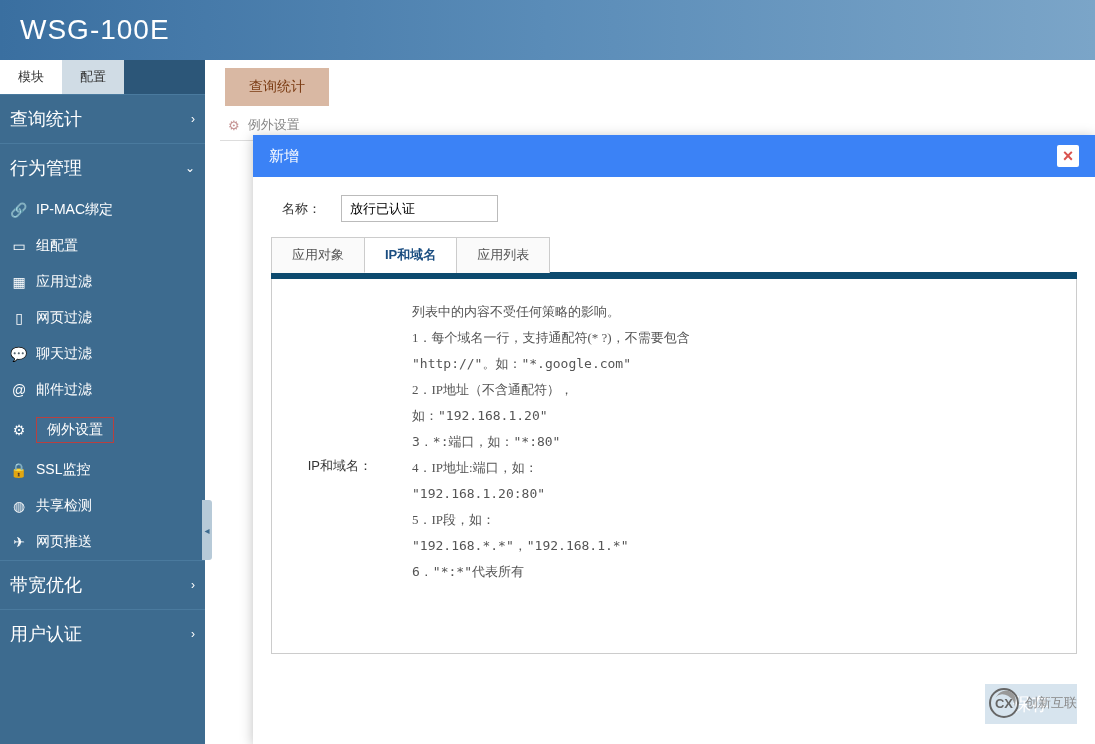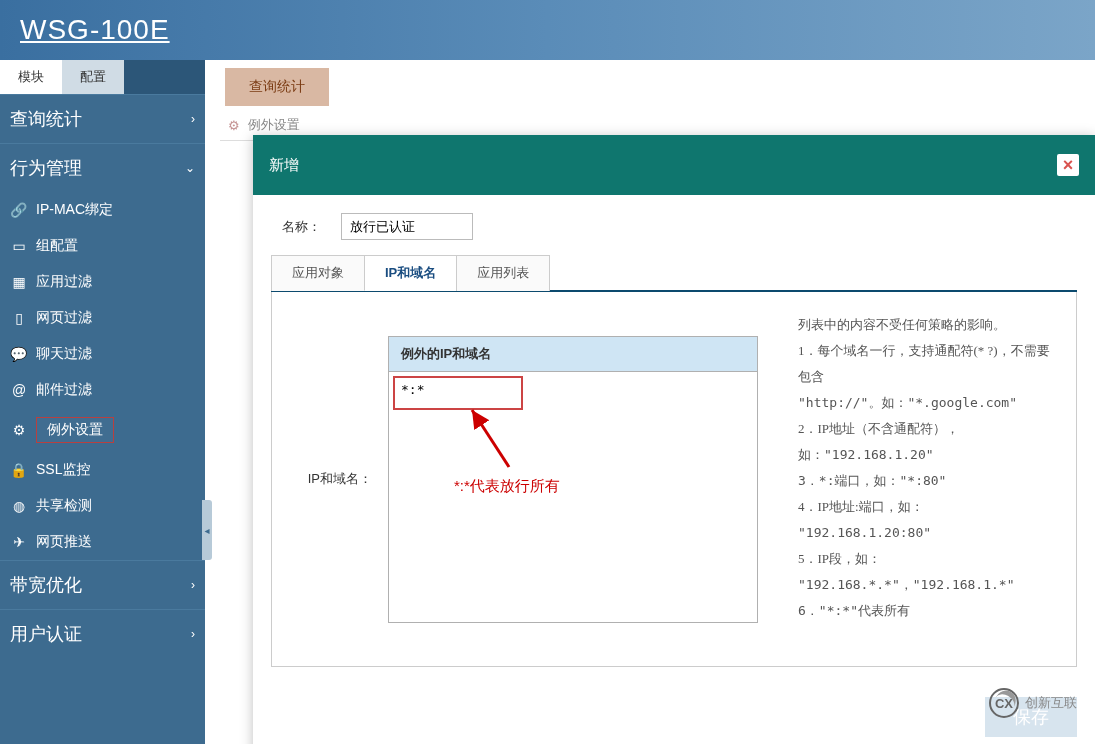--- a/index.html
+++ b/index.html
@@ -1,20 +1,20 @@
 <!DOCTYPE html>
 <html><head>
 <meta charset="utf-8">
 <style>
 * { margin: 0; padding: 0; box-sizing: border-box; }
 body { font-family: "Microsoft YaHei", Arial, sans-serif; font-size: 13px; background: #fff; width: 1095px; height: 744px; overflow: hidden; position: relative; }
 
 
 .header { height: 60px; background: linear-gradient(to right, #3a6fa0 0%, #5a8cb8 50%, #7ba5c8 100%); color: #fff; display: flex; align-items: center; padding-left: 20px; }
-.header-title { font-size: 28px; font-weight: 500; letter-spacing: 1px; text-decoration: underline; }
+.header-title { font-size: 28px; font-weight: 500; letter-spacing: 1px; }
 
 
 .sidebar { position: absolute; left: 0; top: 60px; width: 205px; height: 684px; background: #3d6b8f; color: #fff; }
 .tabbar { display: flex; background: #2c5678; }
 .tabbar .tab { padding: 8px 18px; cursor: pointer; font-size: 13px; }
 .tabbar .tab.active { background: #fff; color: #333; }
 .tabbar .tab.inactive { background: #d0dce5; color: #333; font-family: Liberation Mono, monospace; }
 
 .section-head { padding: 12px 10px; font-size: 18px; font-weight: 500; display: flex; justify-content: space-between; align-items: center; cursor: pointer; border-top: 1px solid #4a7a9e; }
 .section-head .chev { font-size: 12px; }
@@ -28,29 +28,29 @@
 .collapse-handle { position: absolute; right: -7px; top: 440px; width: 10px; height: 60px; background: #b7cad8; border-radius: 0 3px 3px 0; cursor: pointer; display:flex; align-items:center; justify-content:center; font-size:10px; color:#3d6b8f;}
 
 
 .main { position: absolute; left: 220px; top: 60px; right: 0; bottom: 0; background: #fff; }
 .apply-btn { display: inline-block; margin: 8px 0 4px 5px; padding: 10px 24px; background: #d9b8a3; color: #7a3a12; font-size: 14px; cursor: pointer; }
 .breadcrumb-row { display: flex; align-items: center; gap: 8px; padding: 6px 8px; color: #888; border-bottom: 1px solid #ddd; width: 100%; }
 .breadcrumb-row .bc-icon { color: #c59494; }
 
 
 .modal { position: absolute; left: 253px; top: 135px; width: 842px; background: #fff; box-shadow: 0 2px 12px rgba(0,0,0,0.25); z-index: 10; }
-.modal-head { background: #0f766e; color: #fff; padding: 19px 16px; display: flex; justify-content: space-between; align-items: center; font-size: 15px;}
+.modal-head { background: #3b82f6; color: #fff; padding: 10px 16px; display: flex; justify-content: space-between; align-items: center; font-size: 15px;}
 .modal-head .close { color: #d9534f; font-size: 18px; font-weight: bold; cursor: pointer; background:#fff; width:22px; height:22px; display:flex; align-items:center; justify-content:center; border-radius:2px;}
 
 .modal-body { padding: 18px; }
 .form-row { display: flex; align-items: center; gap: 20px; margin-bottom: 14px; }
 .form-row label { width: 50px; text-align: right; color: #333; }
-.form-row input[type=text] { border: 1px solid #bbb; padding: 5px 8px; width: 132px; font-size: 13px; }
-
-.inner-tabs { display: flex; margin-top: 8px; border-bottom: 2px solid #0c4a6e; }
+.form-row input[type=text] { border: 1px solid #bbb; padding: 5px 8px; width: 157px; font-size: 13px; }
+
+.inner-tabs { display: flex; margin-top: 8px; border-bottom: 7px solid #0c4a6e; }
 .inner-tab { padding: 8px 20px; border: 1px solid #ccc; border-bottom: none; margin-right: -1px; cursor: pointer; background: #fafafa; color: #555; position:relative; top:1px;}
 .inner-tab.active { background: #fff; color: #1a4d80; font-weight: 600; border-bottom: 1px solid #fff; }
 
 .panel { border: 1px solid #ccc; border-top: none; padding: 20px; display: flex; gap: 40px; min-height: 375px;}
 .left-col { display: flex; align-items: center; gap: 16px; }
 .left-label { width: 80px; text-align: right; color: #333; }
 
 .ipbox-wrap { width: 370px; border: 1px solid #b0b0b0; }
 .ipbox-head { background: #cfe5f4; color: #333; font-weight: 600; padding: 8px 12px; border-bottom: 1px solid #b0b0b0; }
 .ipbox-body { height: 250px; padding: 0; position: relative; }
@@ -172,35 +172,20 @@
 
     <div class="inner-tabs">
       <div class="inner-tab">应用对象</div>
       <div class="inner-tab active">IP和域名</div>
       <div class="inner-tab">应用列表</div>
     </div>
 
     <div class="panel">
       <div class="left-col">
         <div class="left-label">IP和域名：</div>
-        <div class="ipbox-wrap rel-wrap">
-          <div class="ipbox-head">例外的IP和域名</div>
-          <div class="ipbox-body">
-            <textarea style="">*:*</textarea>
-            <svg class="annot-svg" viewBox="0 0 60 70">
-              <defs>
-                  <marker id="ah" markerWidth="8" markerHeight="8" refX="6" refY="3" orient="auto">
-                    <path d="M0,0 L6,3 L0,6 Z" fill="#c00"></path>
-                  </marker>
-                </defs>
-              <line x1="45" y1="65" x2="8" y2="8" stroke="#c00" stroke-width="3" marker-end="url(#ah)"></line>
-            </svg>
-            <div style="position:absolute; left:65px; top:105px; color:#c00; font-size:15px;">*:*代表放行所有</div>
-          </div>
-        </div>
       </div>
 
       <div class="right-col">
         <div>列表中的内容不受任何策略的影响。</div>
         <div>1．每个域名一行，支持通配符(* ?)，不需要包含</div>
         <div class="mono">"http://"。如："*.google.com"</div>
         <div>2．IP地址（不含通配符），</div>
         <div class="mono">如："192.168.1.20"</div>
         <div class="mono">3．*:端口，如："*:80"</div>
         <div>4．IP地址:端口，如：</div>

